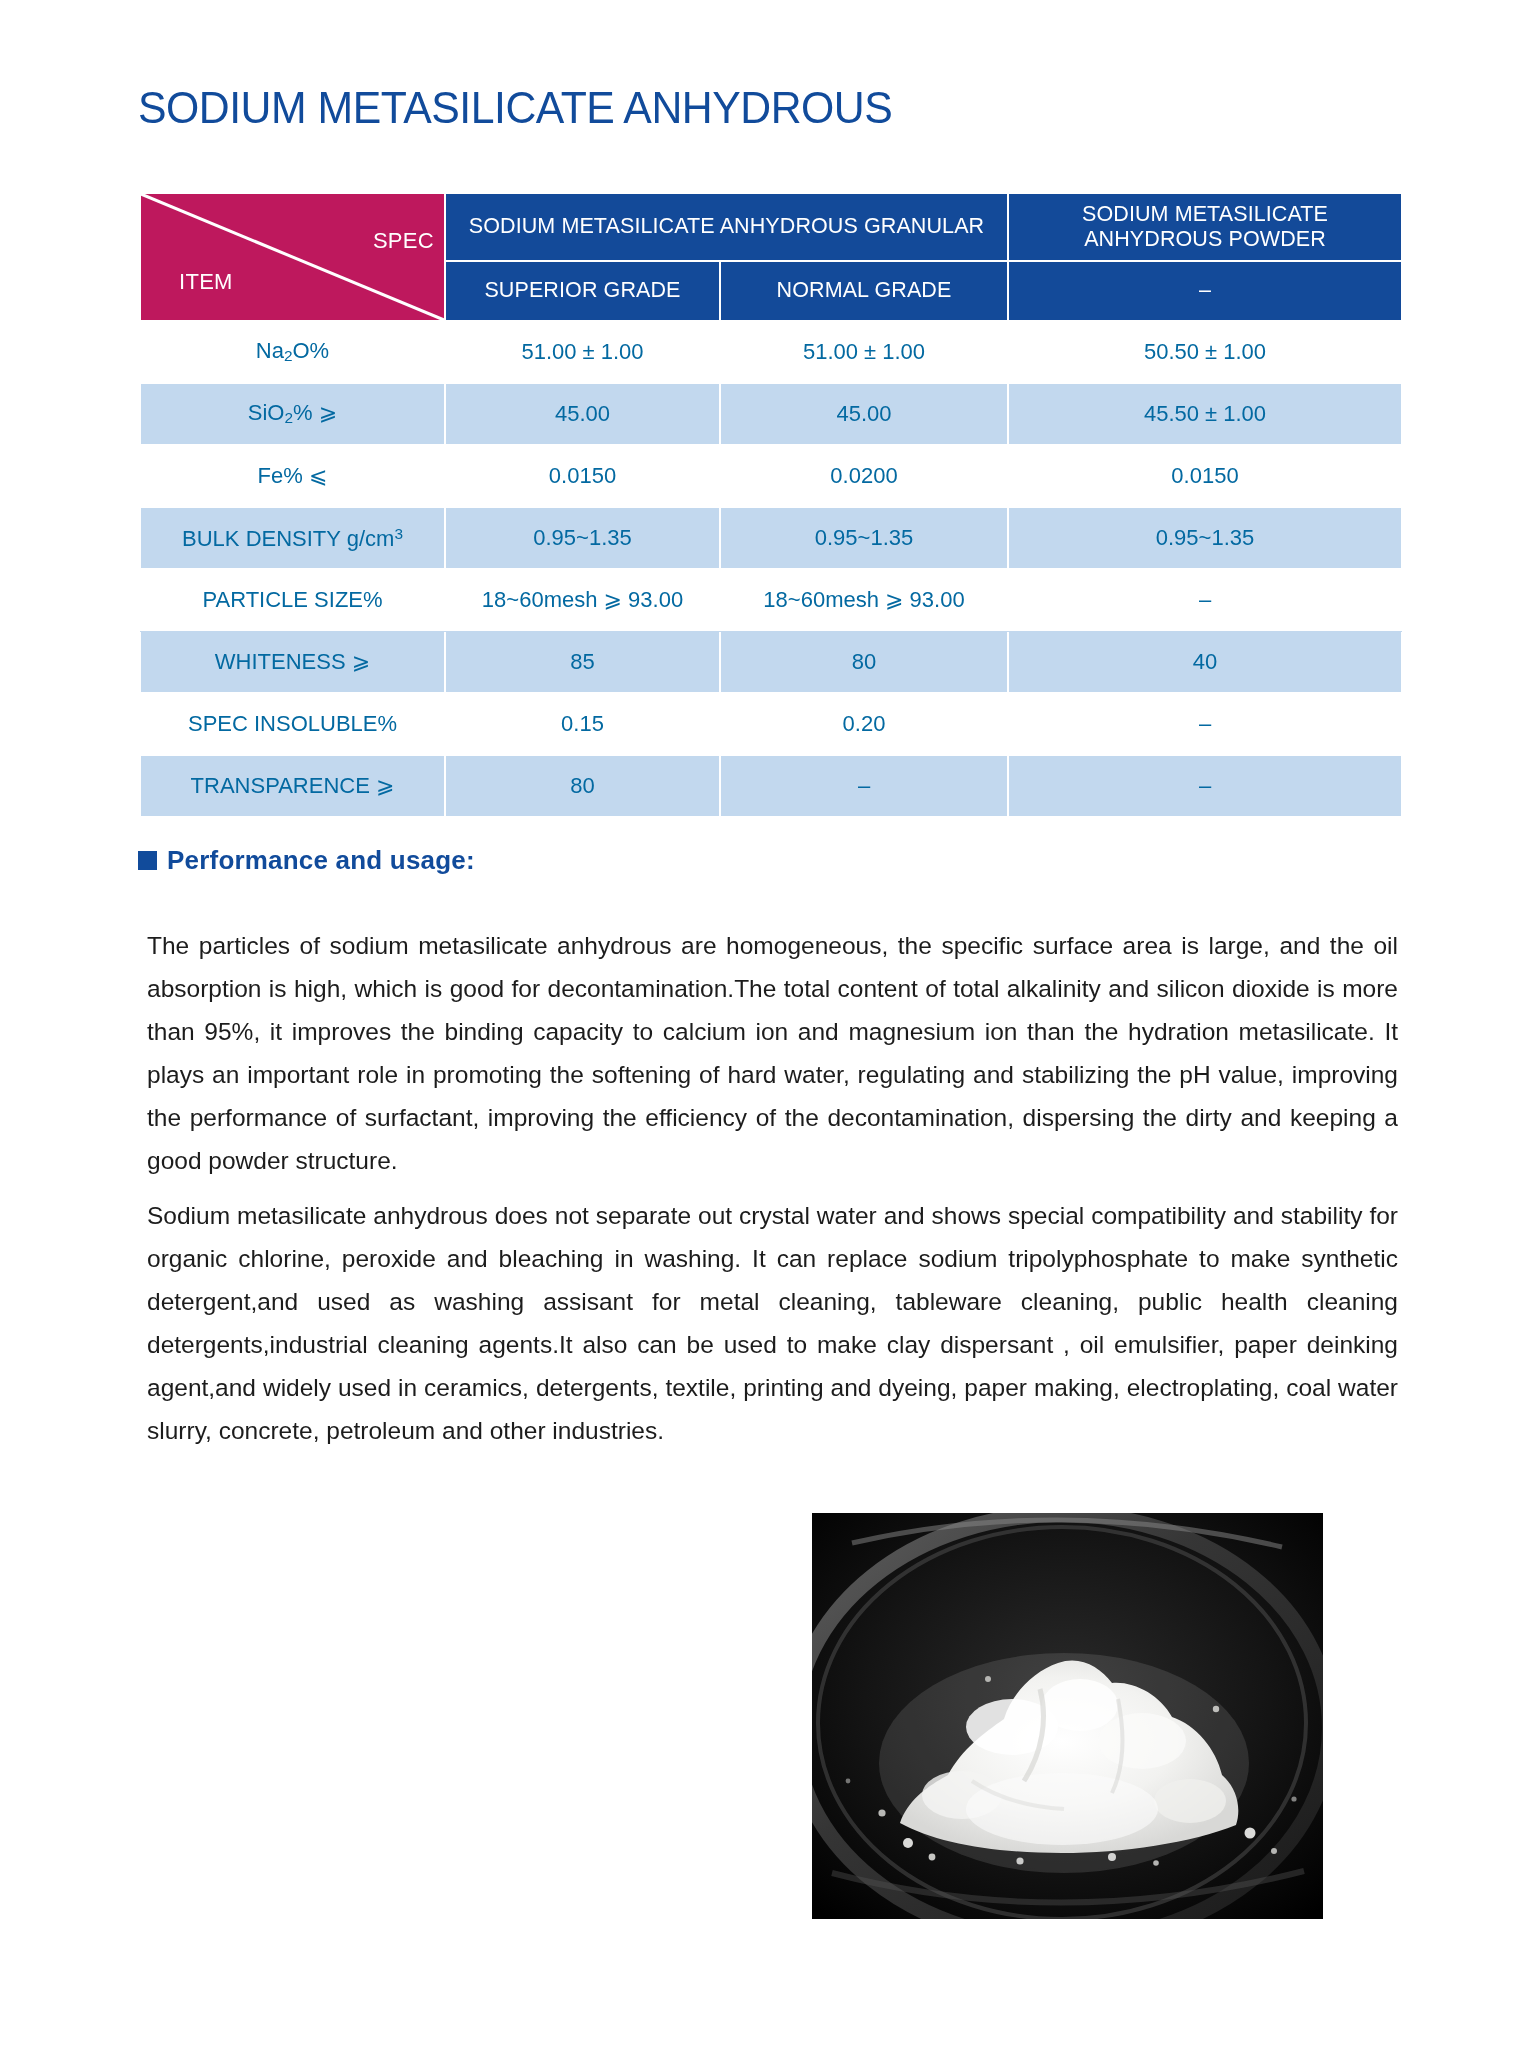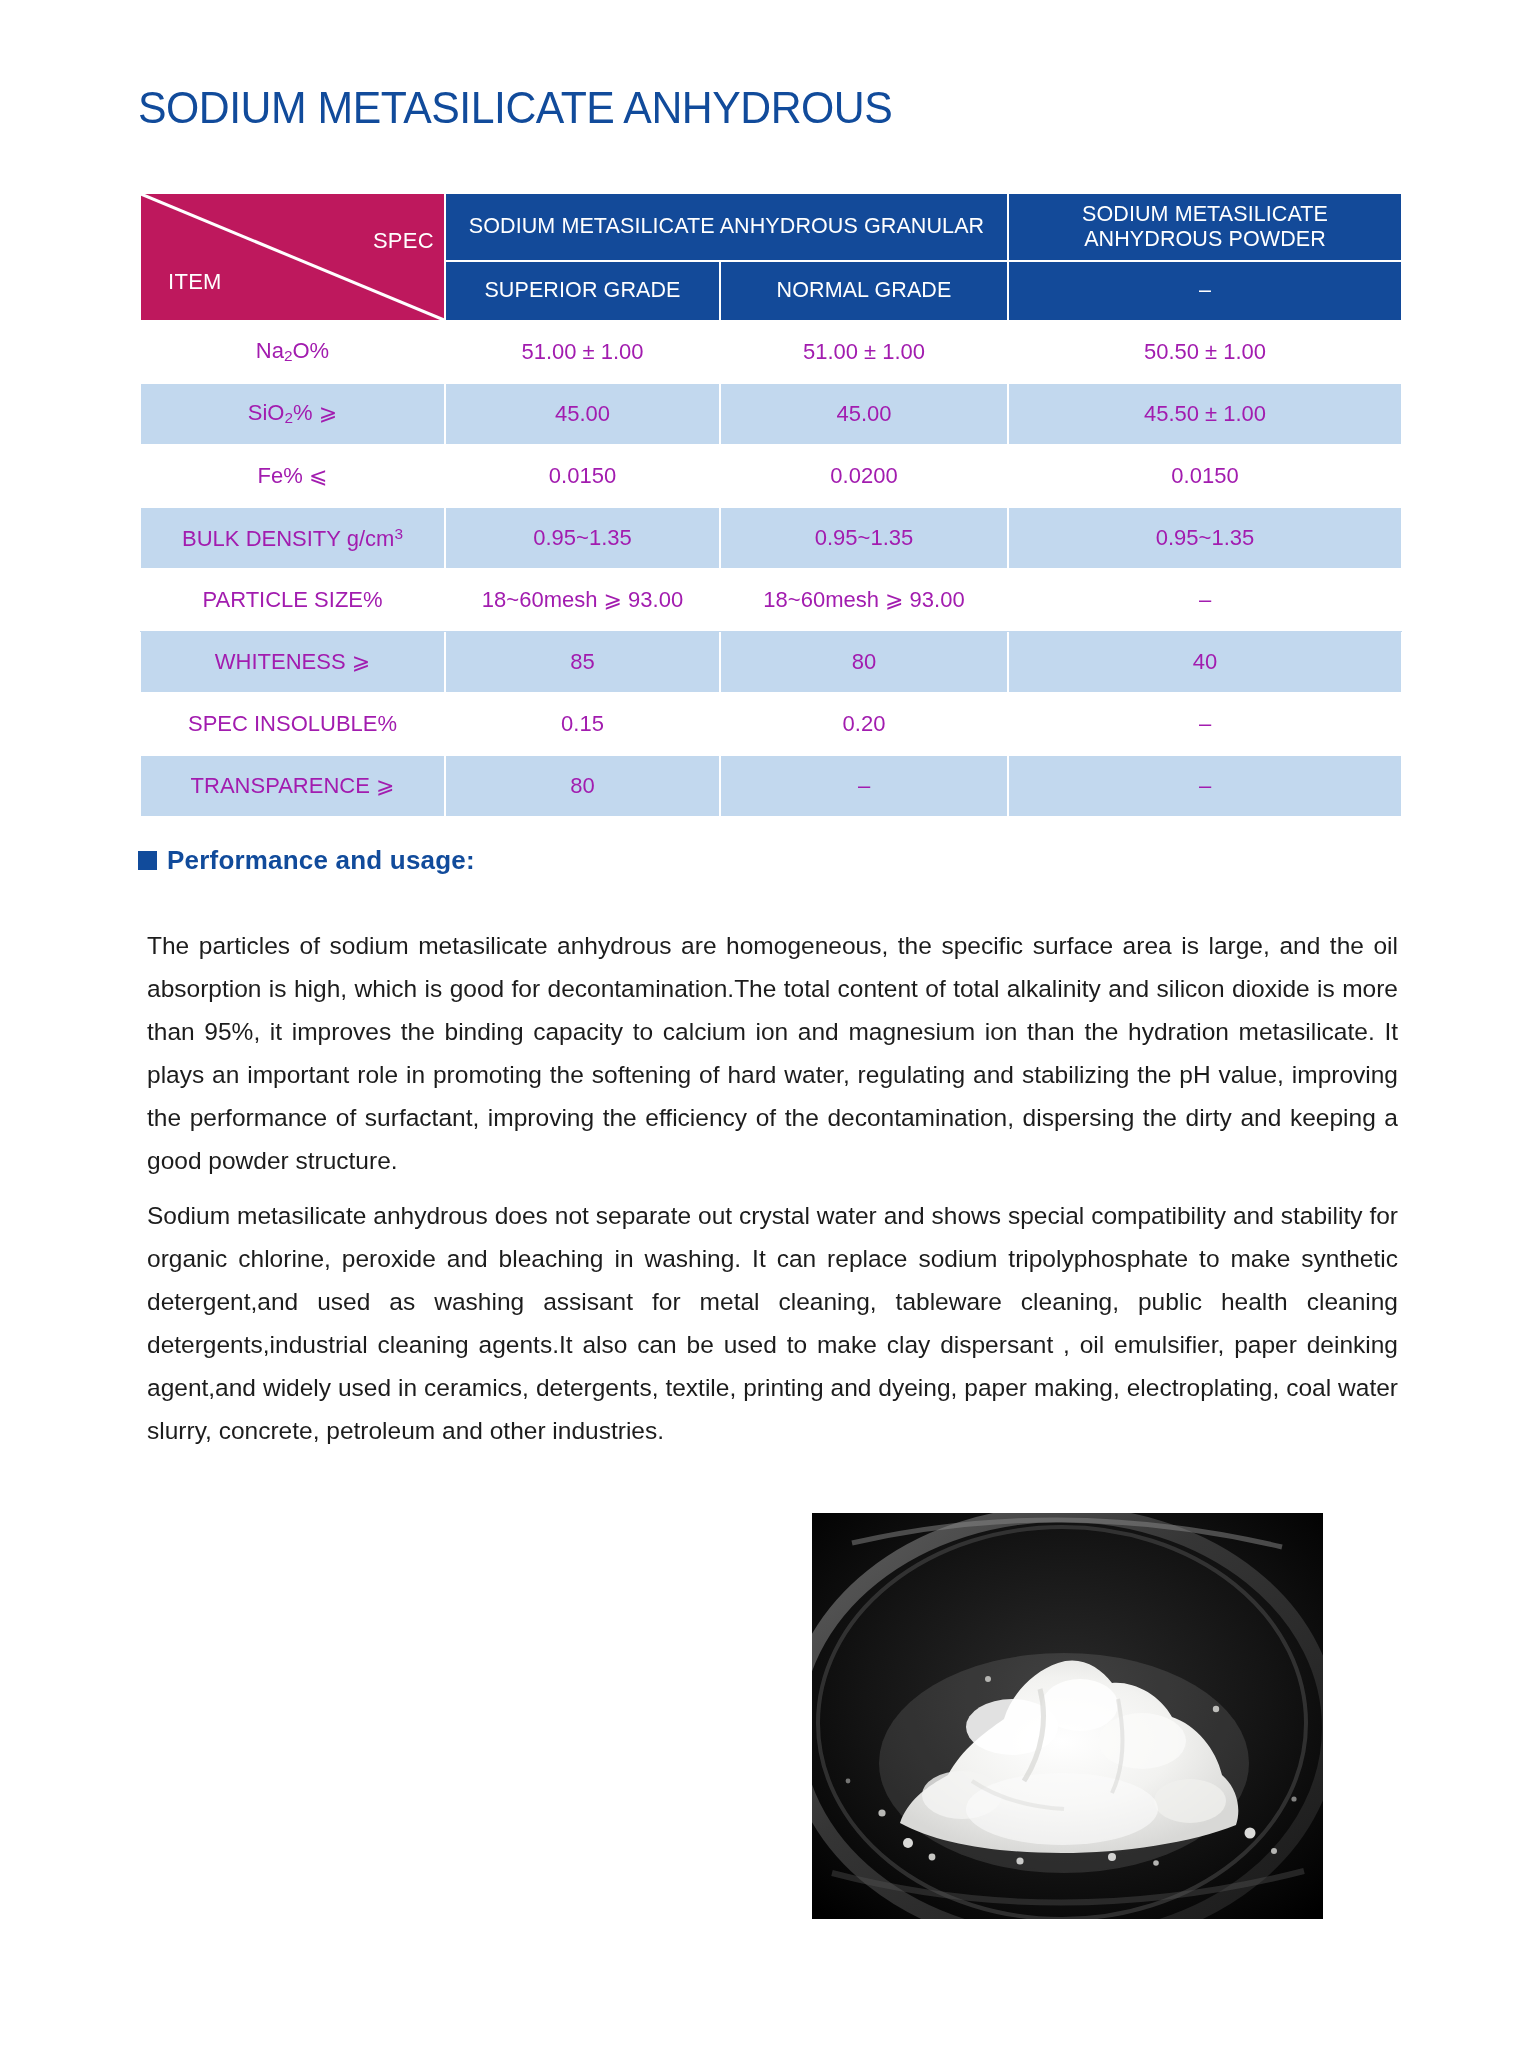--- a/index.html
+++ b/index.html
@@ -85,30 +85,30 @@
   .spec-label {
     position: absolute;
     right: 10px;
     top: 34px;
     color: #ffffff;
     font-size: 22px;
     letter-spacing: 0.3px;
   }
   .item-label {
     position: absolute;
-    left: 27px;
+    left: 38px;
     bottom: 25px;
     color: #ffffff;
     font-size: 22px;
     letter-spacing: 0.3px;
   }
 
   .body-row td {
     font-size: 22px;
-    color: #a21caf;
+    color: #0369a1;
     text-align: center;
     vertical-align: middle;
     height: 60px;
     border: 2px solid #ffffff;
     white-space: nowrap;
   }
   .row-shade td {
     background: #c2d8ee;
   }
   .row-plain td {

